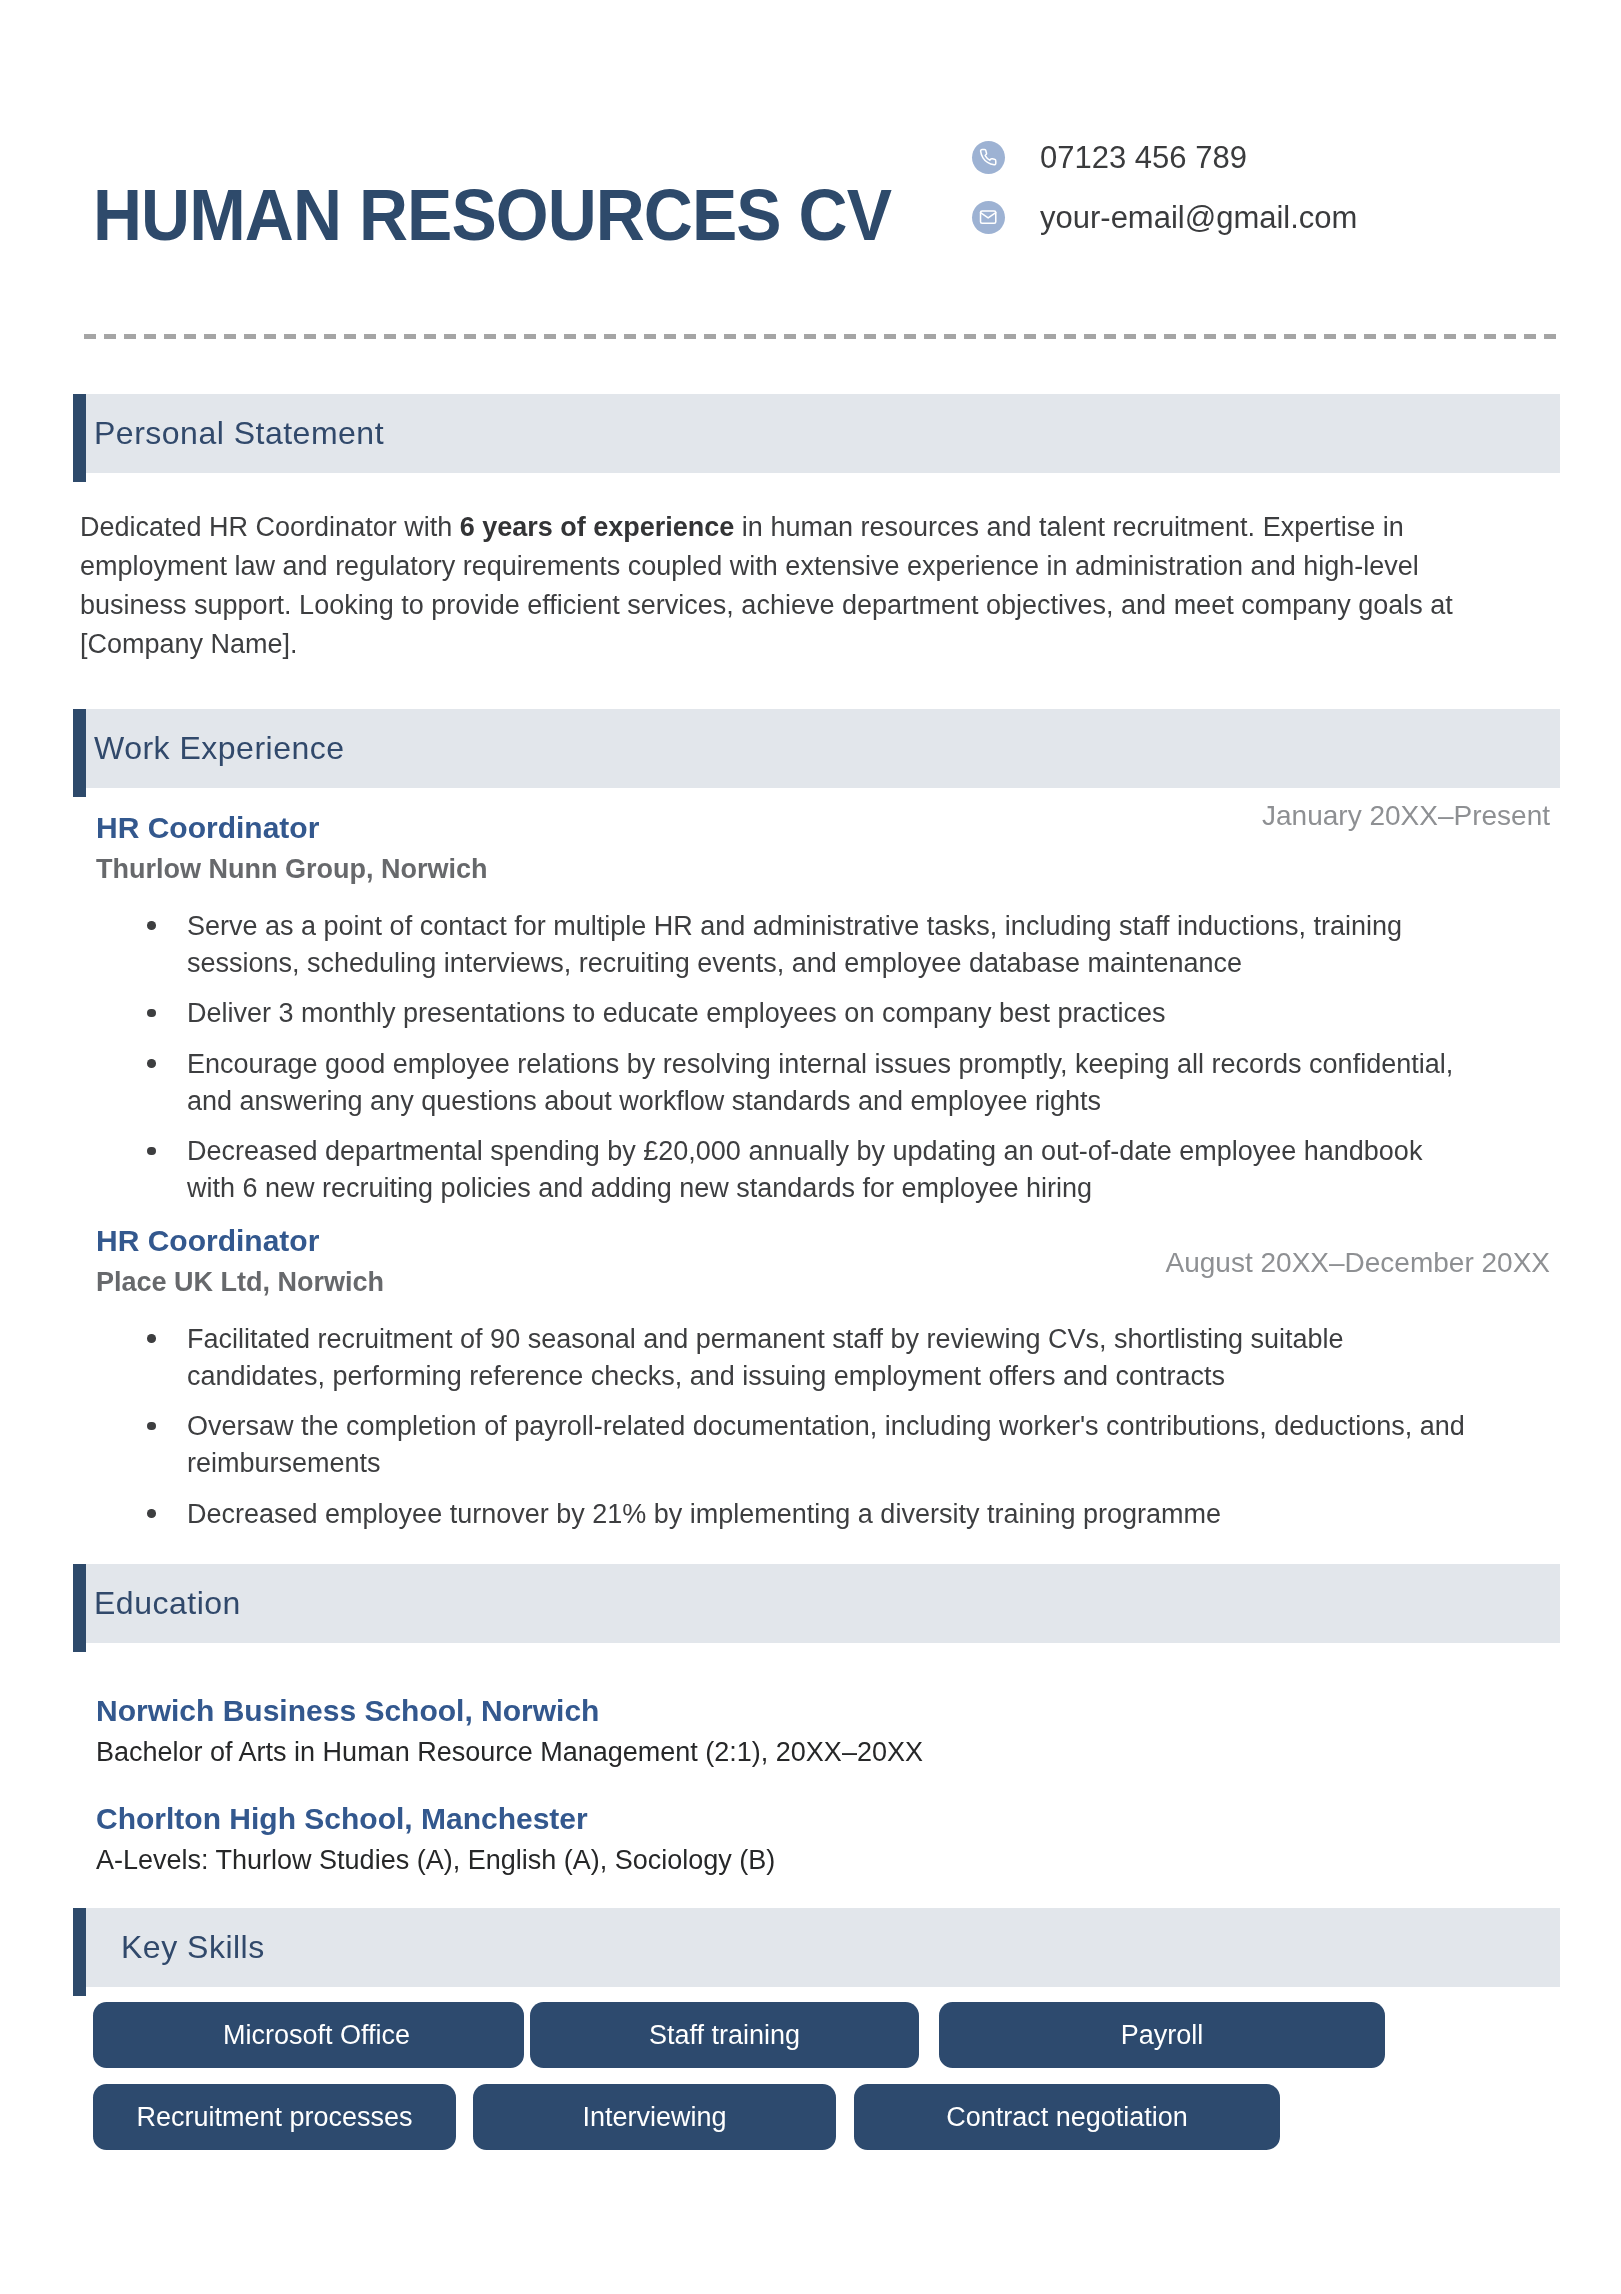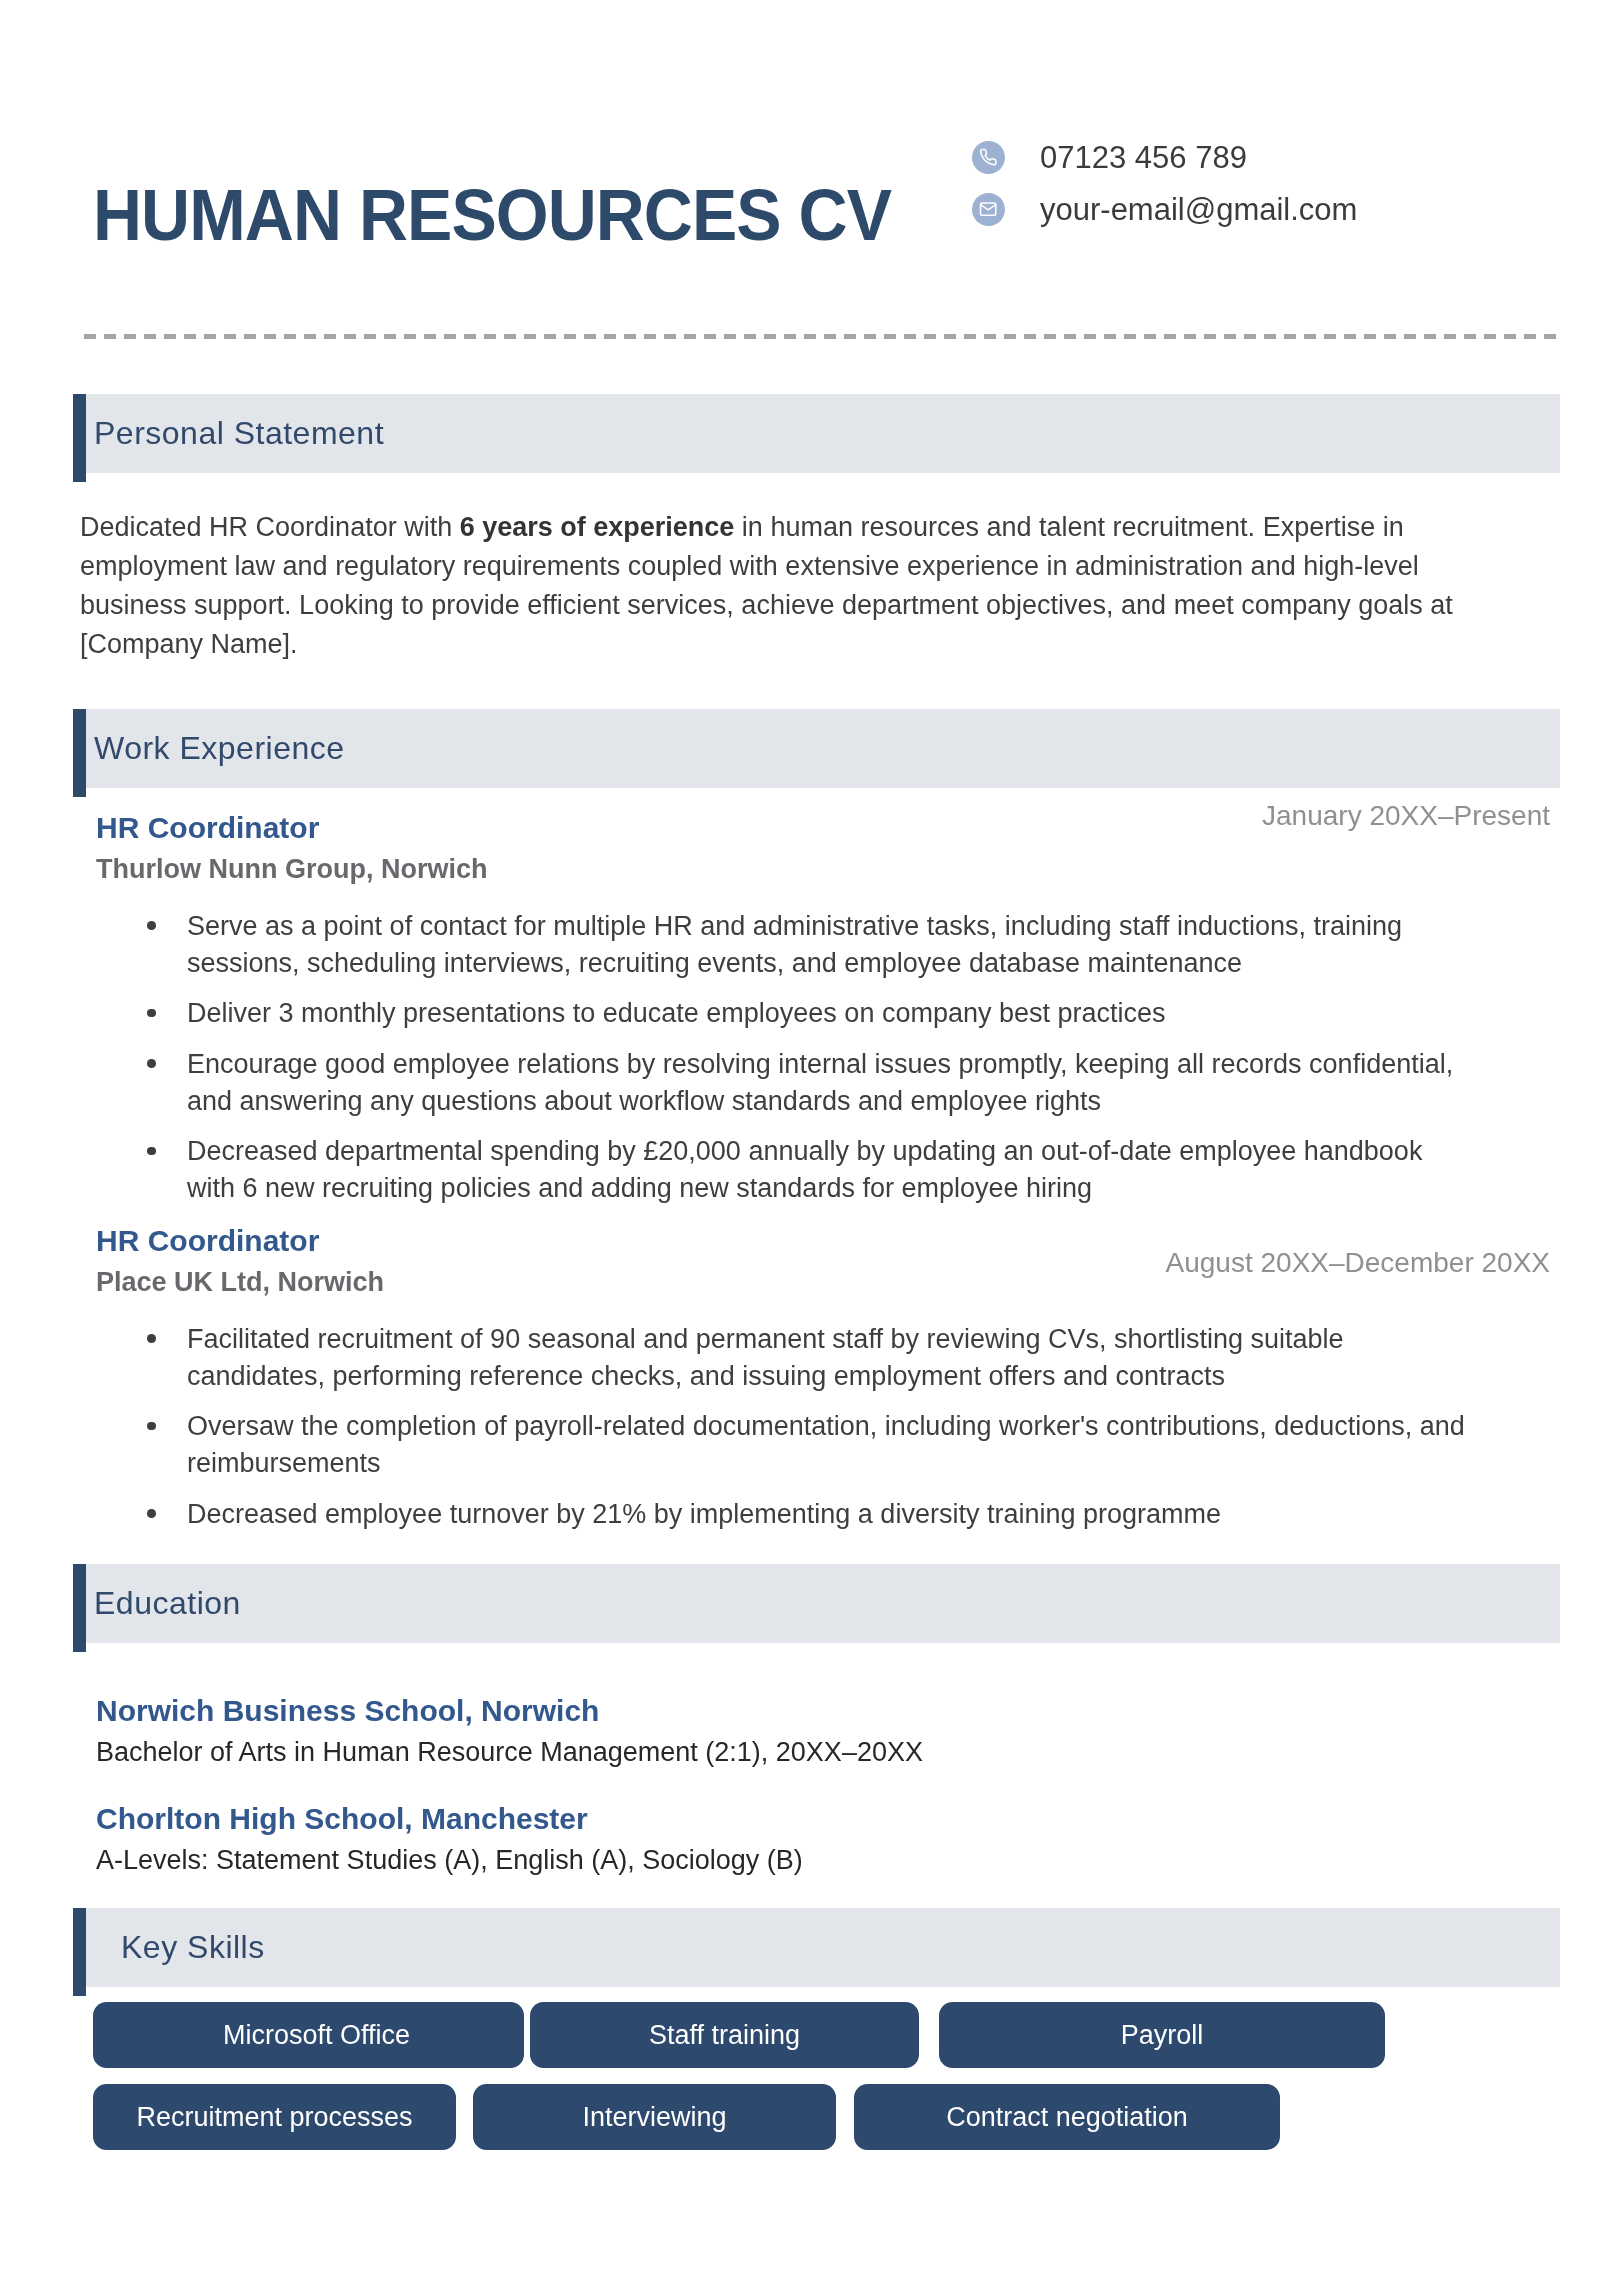--- a/index.html
+++ b/index.html
@@ -10,21 +10,21 @@
     font-family:"Liberation Sans",sans-serif;
     overflow:hidden;
   }
   
   .cv-title{
     position:absolute;left:93px;top:177px;margin:0;
     font-size:73px;line-height:75px;font-weight:bold;
     letter-spacing:-1px;color:#2e4a6b;white-space:nowrap;
     transform:scaleX(0.93);transform-origin:left center;
   }
-  .contact{position:absolute;left:972px;top:141px;display:flex;flex-direction:column;gap:19px;}
+  .contact{position:absolute;left:972px;top:141px;display:flex;flex-direction:column;gap:27px;}
   .contact-row{display:flex;align-items:center;height:33px;}
   .cicon{
     width:33px;height:33px;border-radius:50%;
     background:#9db2d3;display:flex;align-items:center;justify-content:center;
     flex:0 0 33px;
   }
   .cicon svg{width:18.3px;height:18.3px;display:block;}
   .ctext{margin-left:35px;font-size:31px;color:#3a3b3d;white-space:nowrap;}
   
   .divider{
@@ -138,21 +138,21 @@
     <span class="bar-label">Education</span>
   </div>
 
   <section class="edu" style="top:1694px;">
     <h3>Norwich Business School, Norwich</h3>
     <div class="degree">Bachelor of Arts in Human Resource Management (2:1), 20XX–20XX</div>
   </section>
 
   <section class="edu" style="top:1802px;">
     <h3>Chorlton High School, Manchester</h3>
-    <div class="degree">A-Levels: Statement Studies (A), English (A), Sociology (B)</div>
+    <div class="degree">A-Levels: Thurlow Studies (A), English (A), Sociology (B)</div>
   </section>
 
   <div class="bar" style="top:1908px;padding-left:48px;">
     <span class="bar-label">Key Skills</span>
   </div>
 
   <div class="pill" style="top:2002px;left:93px;width:415px;padding-left:16px;">Microsoft Office</div>
   <div class="pill" style="top:2002px;left:530px;width:389px;">Staff training</div>
   <div class="pill" style="top:2002px;left:939px;width:446px;">Payroll</div>
   <div class="pill" style="top:2084px;left:93px;width:363px;">Recruitment processes</div>

